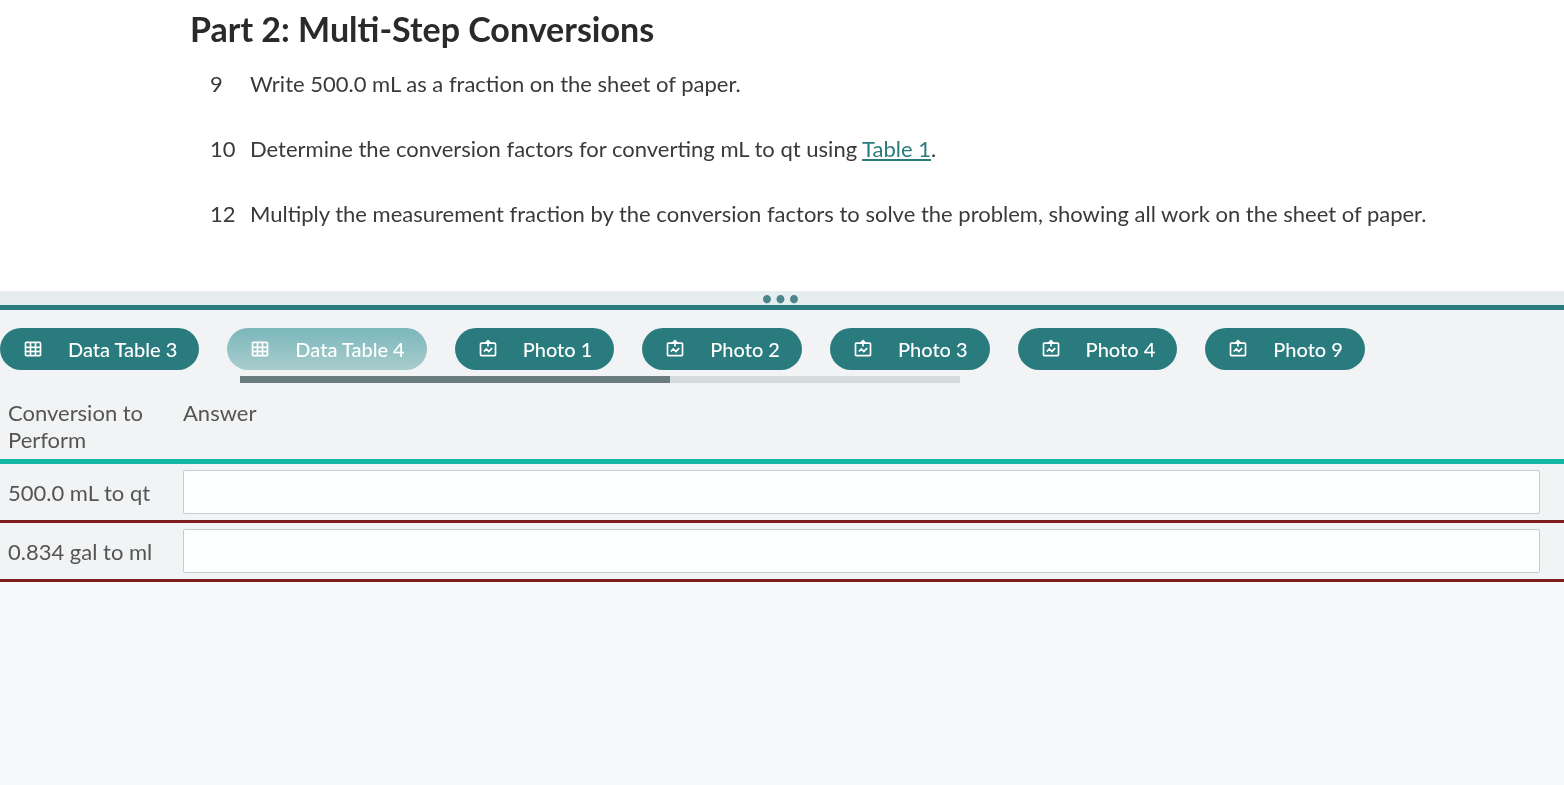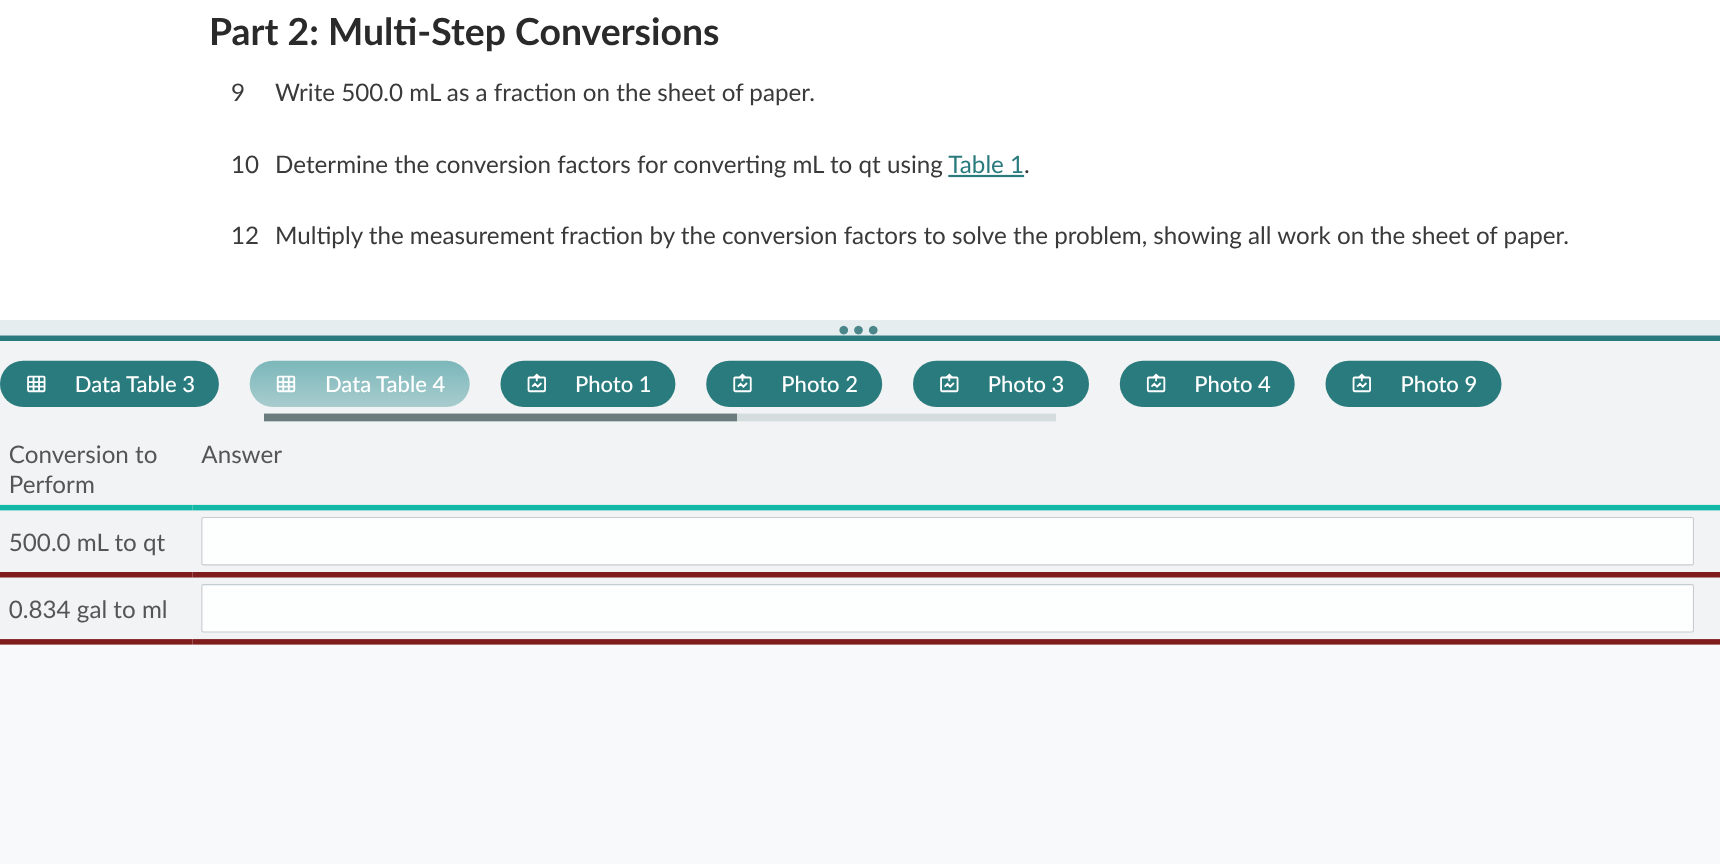--- a/index.html
+++ b/index.html
@@ -136,21 +136,21 @@
     }
     table.data th {
       text-align: left;
       font-weight: 400;
       padding: 6px 10px 6px 8px;
       vertical-align: top;
       border-bottom: 5px solid #14b8a6;
     }
     table.data td {
       padding: 6px 10px 6px 8px;
-      border-bottom: 5px solid #7f1d1d;
+      border-bottom: 3px solid #7f1d1d;
       vertical-align: middle;
       height: 58px;
     }
     table.data td.label-cell {
       width: 175px;
       color: #555;
     }
     .answer-input {
       width: 99%;
       height: 44px;

